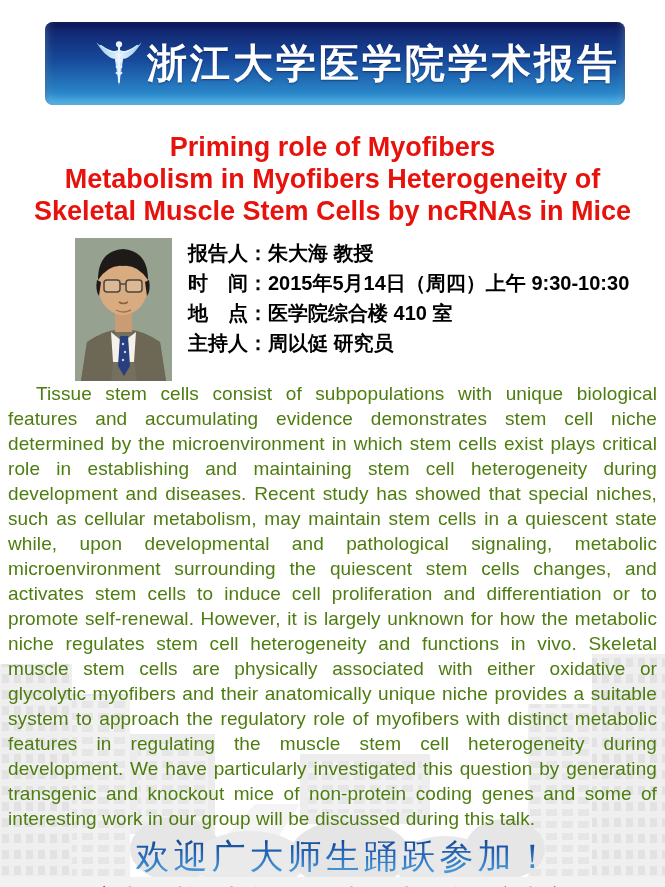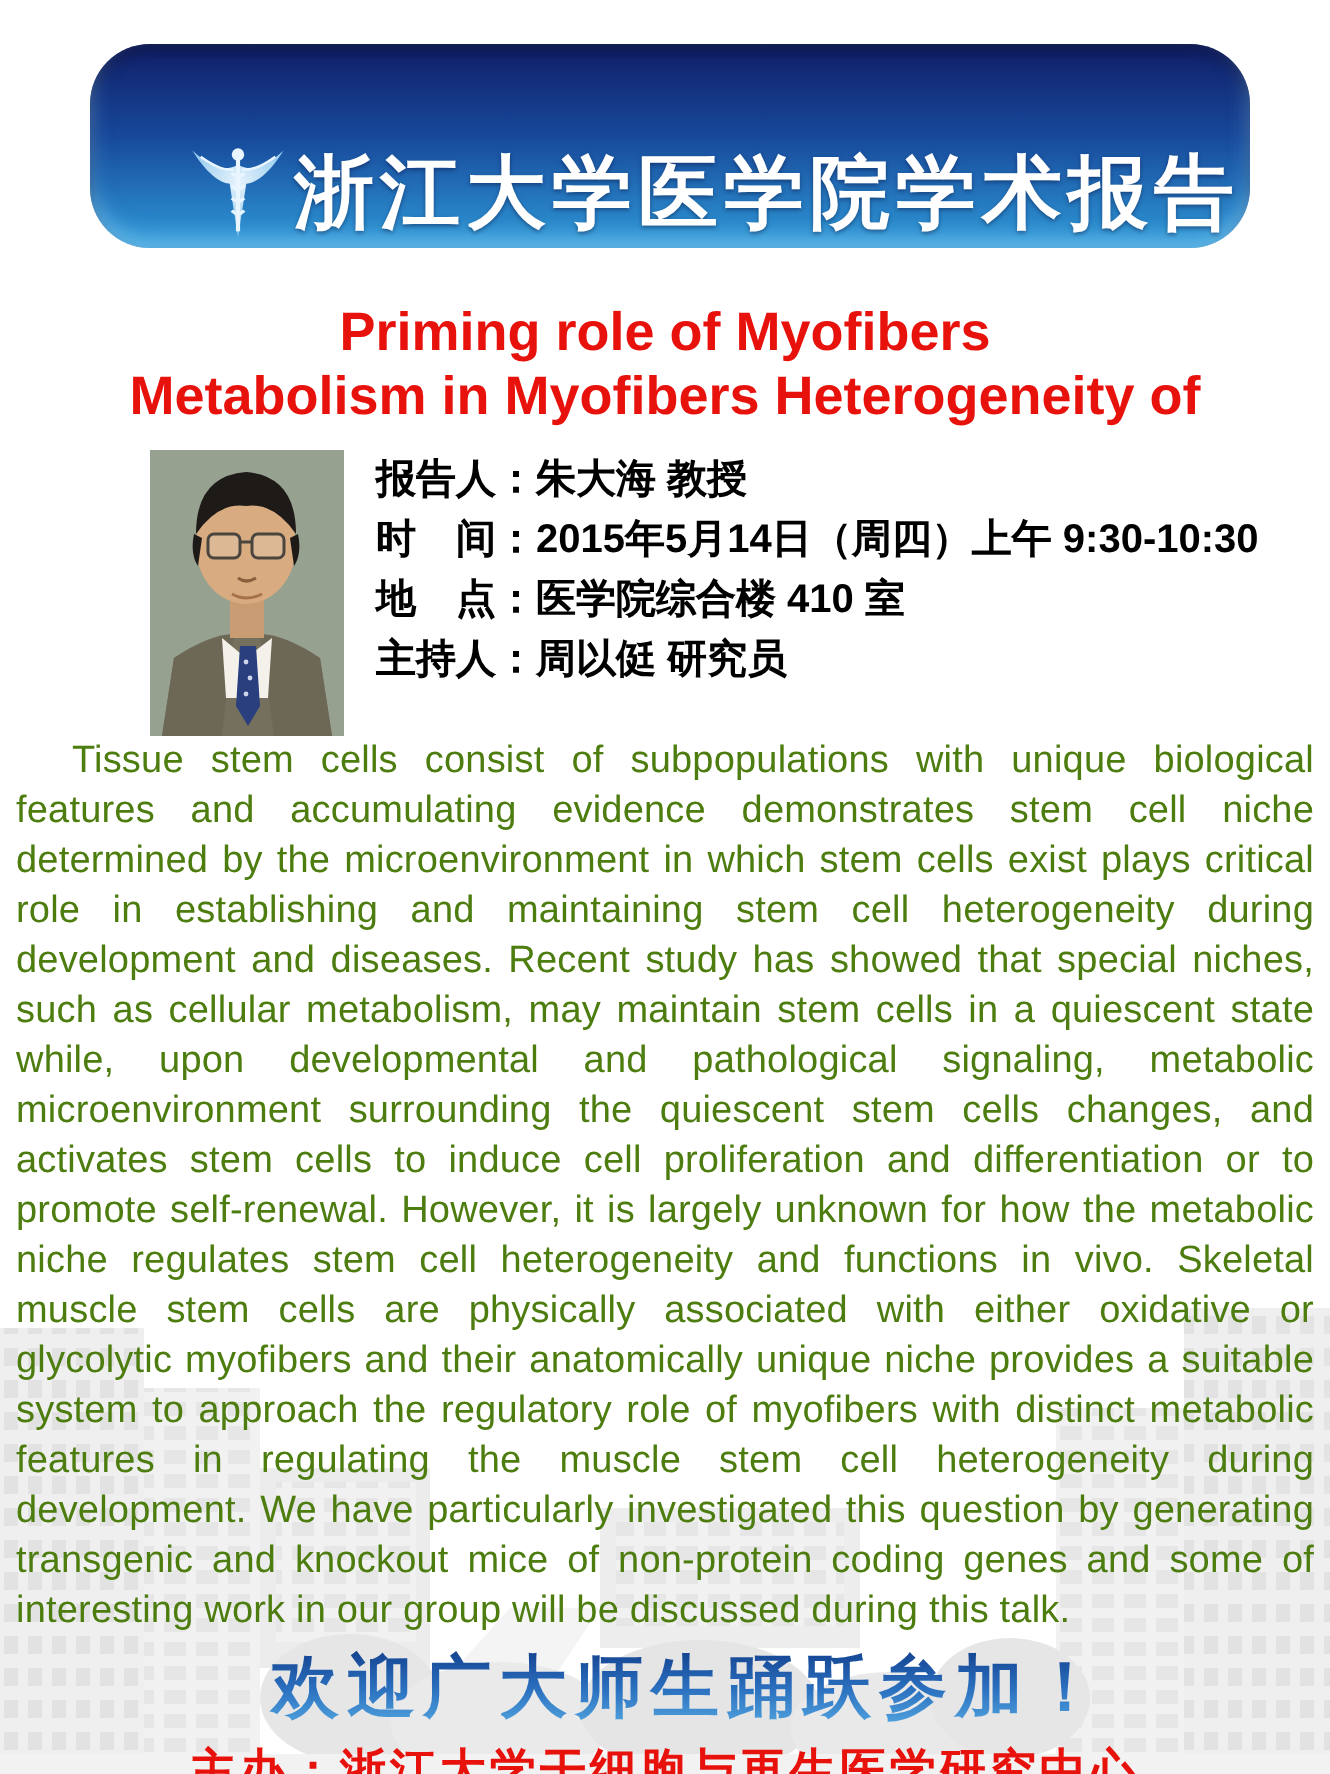--- a/index.html
+++ b/index.html
@@ -9,23 +9,23 @@
     font-family:"Liberation Sans", sans-serif;
     position:relative;overflow:hidden;
   }
   .bg-campus{
     position:absolute;left:0;bottom:0;width:665px;height:248px;
     z-index:0;pointer-events:none;
   }
   .content{position:relative;z-index:1;}
 
   .banner{
-    margin:22px 40px 0 45px;height:102px;border-radius:30px;
+    margin:22px 40px 0 45px;height:83px;border-radius:8px;
     background:linear-gradient(180deg,#111e66 0%,#17489a 45%,#2f9bd9 100%);
-    display:flex;align-items:flex-end;
+    display:flex;align-items:center;
     box-shadow:inset 0 -5px 10px rgba(150,215,250,.5), inset 0 3px 6px rgba(0,0,40,.55);
   }
   .logo{margin-left:46px;flex:none;}
   .banner-title{
     flex:1;text-align:center;color:#ffffff;
     font-size:40px;font-weight:bold;letter-spacing:3px;
     font-family:"DejaVu Serif", serif;
     padding-right:28px;
     text-shadow:0 1px 2px rgba(0,0,40,.4);
     white-space:nowrap;
@@ -47,21 +47,21 @@
   .info .label{display:inline-block;min-width:76px;}
 
   .abstract{
     margin:0 8px 0 8px;
     font-size:19px;line-height:25px;color:#4d7c0f;
     text-align:justify;text-indent:28px;letter-spacing:0.1px;
   }
 
   .welcome{
     margin-top:3px;text-align:center;
-    font-size:34px;font-weight:bold;letter-spacing:4px;
+    font-size:34px;font-weight:normal;letter-spacing:4px;
     background:linear-gradient(180deg,#123f8c 5%,#2a6fbe 50%,#55a9e2 95%);
     -webkit-background-clip:text;background-clip:text;color:transparent;padding-left:24px;
   }
   .organizer{
     margin-top:3px;text-align:center;
     font-size:23px;font-weight:bold;letter-spacing:2px;
     color:#e8120d;
   }
 </style>
 </head>
@@ -112,20 +112,21 @@
       <line x1="27" y1="9" x2="27" y2="44" stroke="#eaf6ff" stroke-width="2"></line>
       <circle cx="27" cy="7" r="3" fill="#eaf6ff"></circle>
       <path d="M24 16 q3 3 6 0 M30 22 q-3 3 -6 0 M24 28 q3 3 6 0 M30 34 q-3 3 -6 0" stroke="#eaf6ff" stroke-width="1.6" fill="none"></path>
     </svg>
     <div class="banner-title">浙江大学医学院学术报告</div>
   </div>
 
   <div class="main-title">
     <div>Priming role of Myofibers</div>
     <div>Metabolism in Myofibers Heterogeneity of</div>
+    <div>Skeletal Muscle Stem Cells by ncRNAs in Mice</div>
   </div>
 
   <div class="speaker">
     <svg class="photo" viewBox="0 0 97 143" xmlns="http://www.w3.org/2000/svg" aria-hidden="true">
       <rect width="97" height="143" fill="#96a190"></rect>
       <rect width="97" height="143" fill="none"></rect>
       <path d="M6 143 L12 104 Q48 80 85 104 L91 143 Z" fill="#756f5e"></path>
       <path d="M6 143 L12 104 Q30 92 42 92 L36 143 Z" fill="#6d6756"></path>
       <path d="M91 143 L85 104 Q67 92 55 92 L62 143 Z" fill="#6d6756"></path>
       <rect x="40" y="72" width="17" height="22" fill="#c99c74"></rect>

